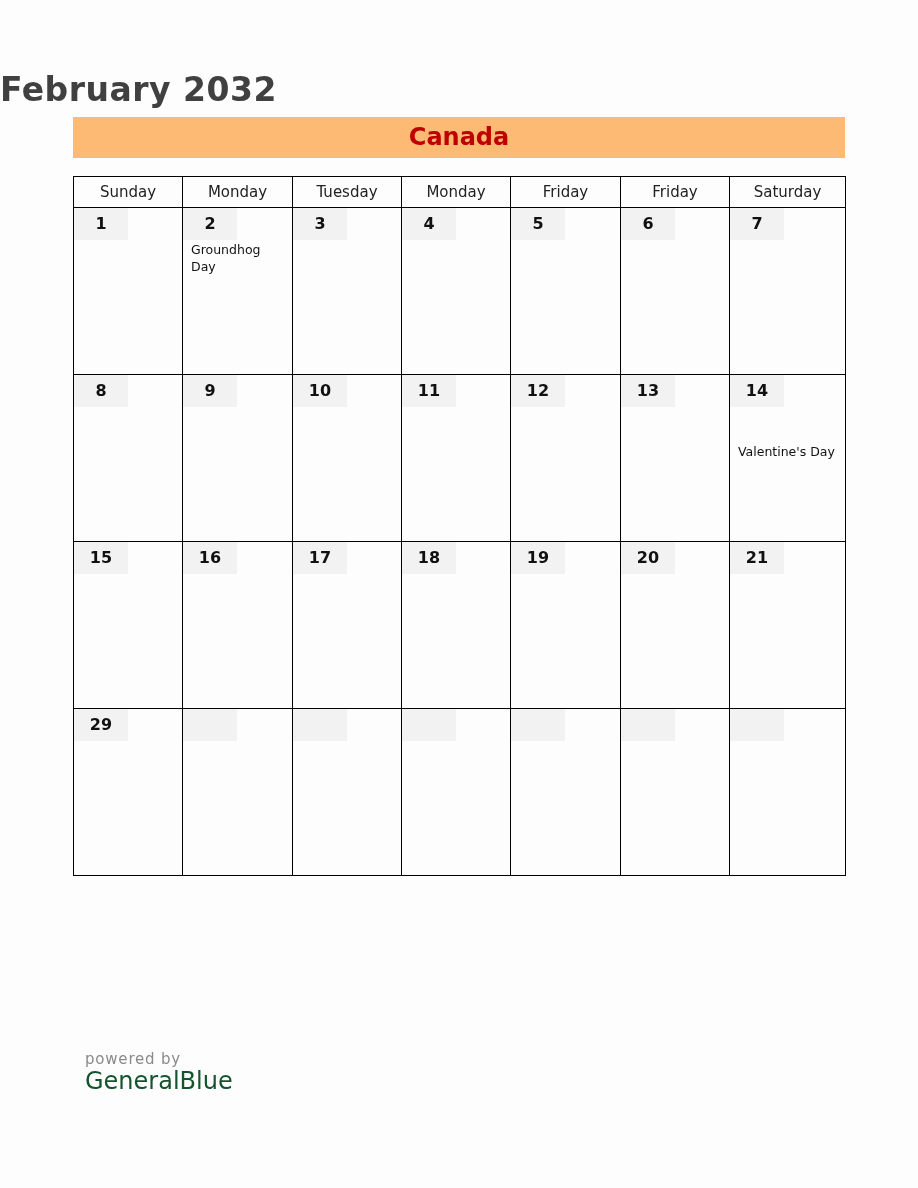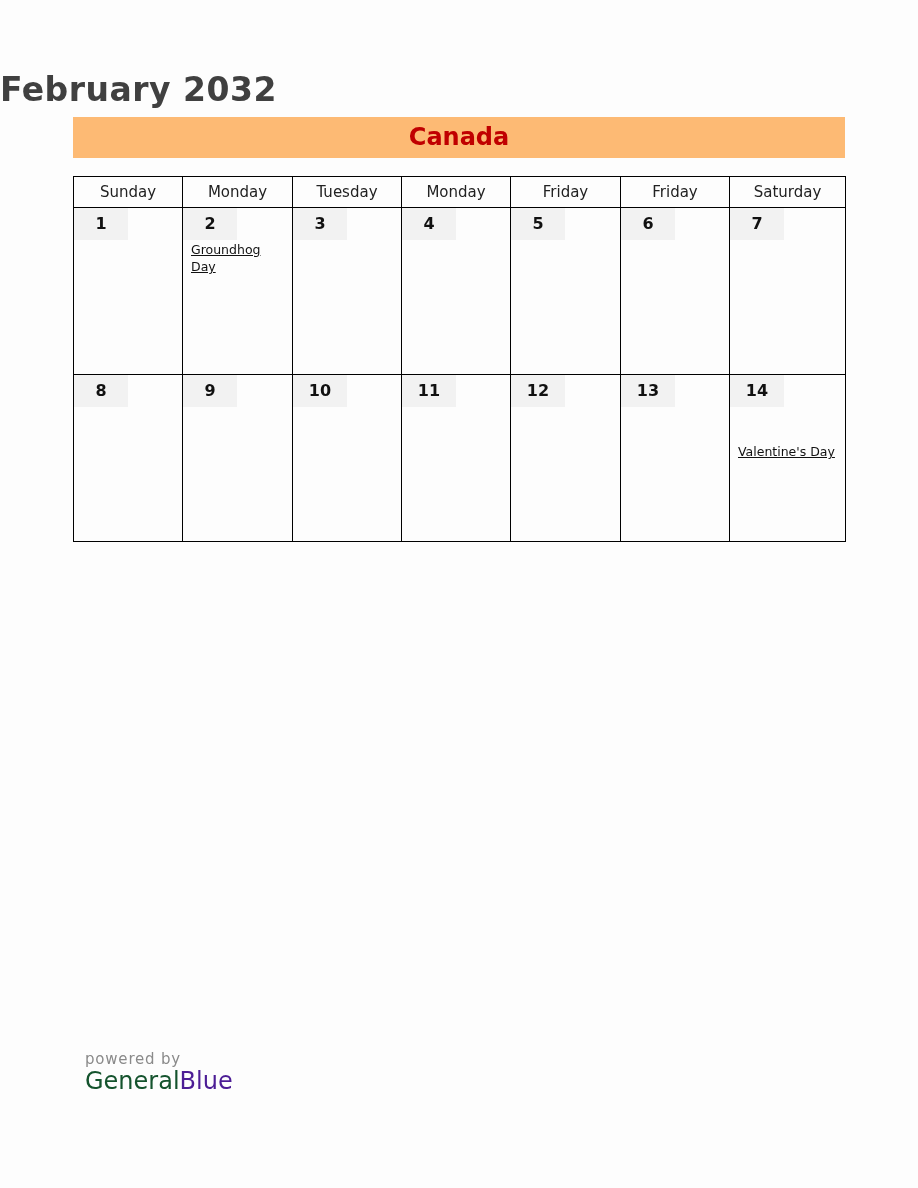--- a/index.html
+++ b/index.html
@@ -5,27 +5,27 @@
   html, body { margin:0; padding:0; }
   body { width:918px; height:1188px; background:#fdfdfd; position:relative; font-family:"DejaVu Sans", sans-serif; color:#111; }
   .title { position:absolute; top:70px; left:0; width:918px; text-align:left; font-size:33px; font-weight:bold; color:#404040; letter-spacing:0.5px; }
   .country-bar { position:absolute; top:117px; left:73px; width:772px; height:41px; background:#fdba74; text-align:center; }
   .country { font-size:24px; font-weight:bold; color:#c00000; line-height:41px; }
   table.cal { position:absolute; top:176px; left:73px; width:772px; border-collapse:collapse; table-layout:fixed;padding-left:16px; }
   table.cal th, table.cal td { border:1px solid #000; padding:0; }
   table.cal th { height:30px; font-weight:normal; font-size:15px; color:#222; text-align:center; }
   table.cal td { height:166px; vertical-align:top; position:relative; }
   .daynum { display:block; width:54px; height:32px; background:#f2f2f2; font-weight:bold; font-size:16px; line-height:32px; padding-left:0; text-align:center; }
-  .holiday { font-size:12.5px; line-height:17px; margin:1px 0 0 8px; color:#111; width:90px;text-decoration:underline; }
+  .holiday { font-size:12.5px; line-height:17px; margin:1px 0 0 8px; color:#111; width:90px; }
   .col-sat .holiday { width:110px;margin-top:36px; }
   .footer { position:absolute; top:1050px; left:85px; }
   .powered { font-size:15px; color:#8a8a8a; letter-spacing:0.8px; }
   .brand { font-size:24px; margin-top:-1px; }
   .brand .g { color:#14532d; }
-  .brand .b { color:#4c1d95;margin-top:36px; }
+  .brand .b { color:#14532d;margin-top:36px; }
 </style>
 </head>
 <body>
 
 <div class="title">February 2032</div>
 <div class="country-bar">
   <span class="country">Canada</span>
 </div>
 
 <table class="cal">
@@ -91,20 +91,66 @@
           <span class="daynum">12</span>
         </td>
         <td class="col-fri">
           <span class="daynum">13</span>
         </td>
         <td class="col-sat">
           <span class="daynum">14</span>
           <div class="holiday">Valentine's Day</div>
         </td>
       </tr>
+      <tr>
+        <td class="col-sun">
+          <span class="daynum">15</span>
+        </td>
+        <td class="col-mon">
+          <span class="daynum">16</span>
+        </td>
+        <td class="col-tue">
+          <span class="daynum">17</span>
+        </td>
+        <td class="col-wed">
+          <span class="daynum">18</span>
+        </td>
+        <td class="col-thu">
+          <span class="daynum">19</span>
+        </td>
+        <td class="col-fri">
+          <span class="daynum">20</span>
+        </td>
+        <td class="col-sat">
+          <span class="daynum">21</span>
+        </td>
+      </tr>
+      <tr>
+        <td class="col-sun">
+          <span class="daynum">29</span>
+        </td>
+        <td class="col-mon">
+          <span class="daynum"></span>
+        </td>
+        <td class="col-tue">
+          <span class="daynum"></span>
+        </td>
+        <td class="col-wed">
+          <span class="daynum"></span>
+        </td>
+        <td class="col-thu">
+          <span class="daynum"></span>
+        </td>
+        <td class="col-fri">
+          <span class="daynum"></span>
+        </td>
+        <td class="col-sat">
+          <span class="daynum"></span>
+        </td>
+      </tr>
     </tbody>
 </table>
 
 <div class="footer">
   <div class="powered">powered by</div>
   <div class="brand">
     <span class="g">General</span><span class="b">Blue</span>
   </div>
 </div>
 

